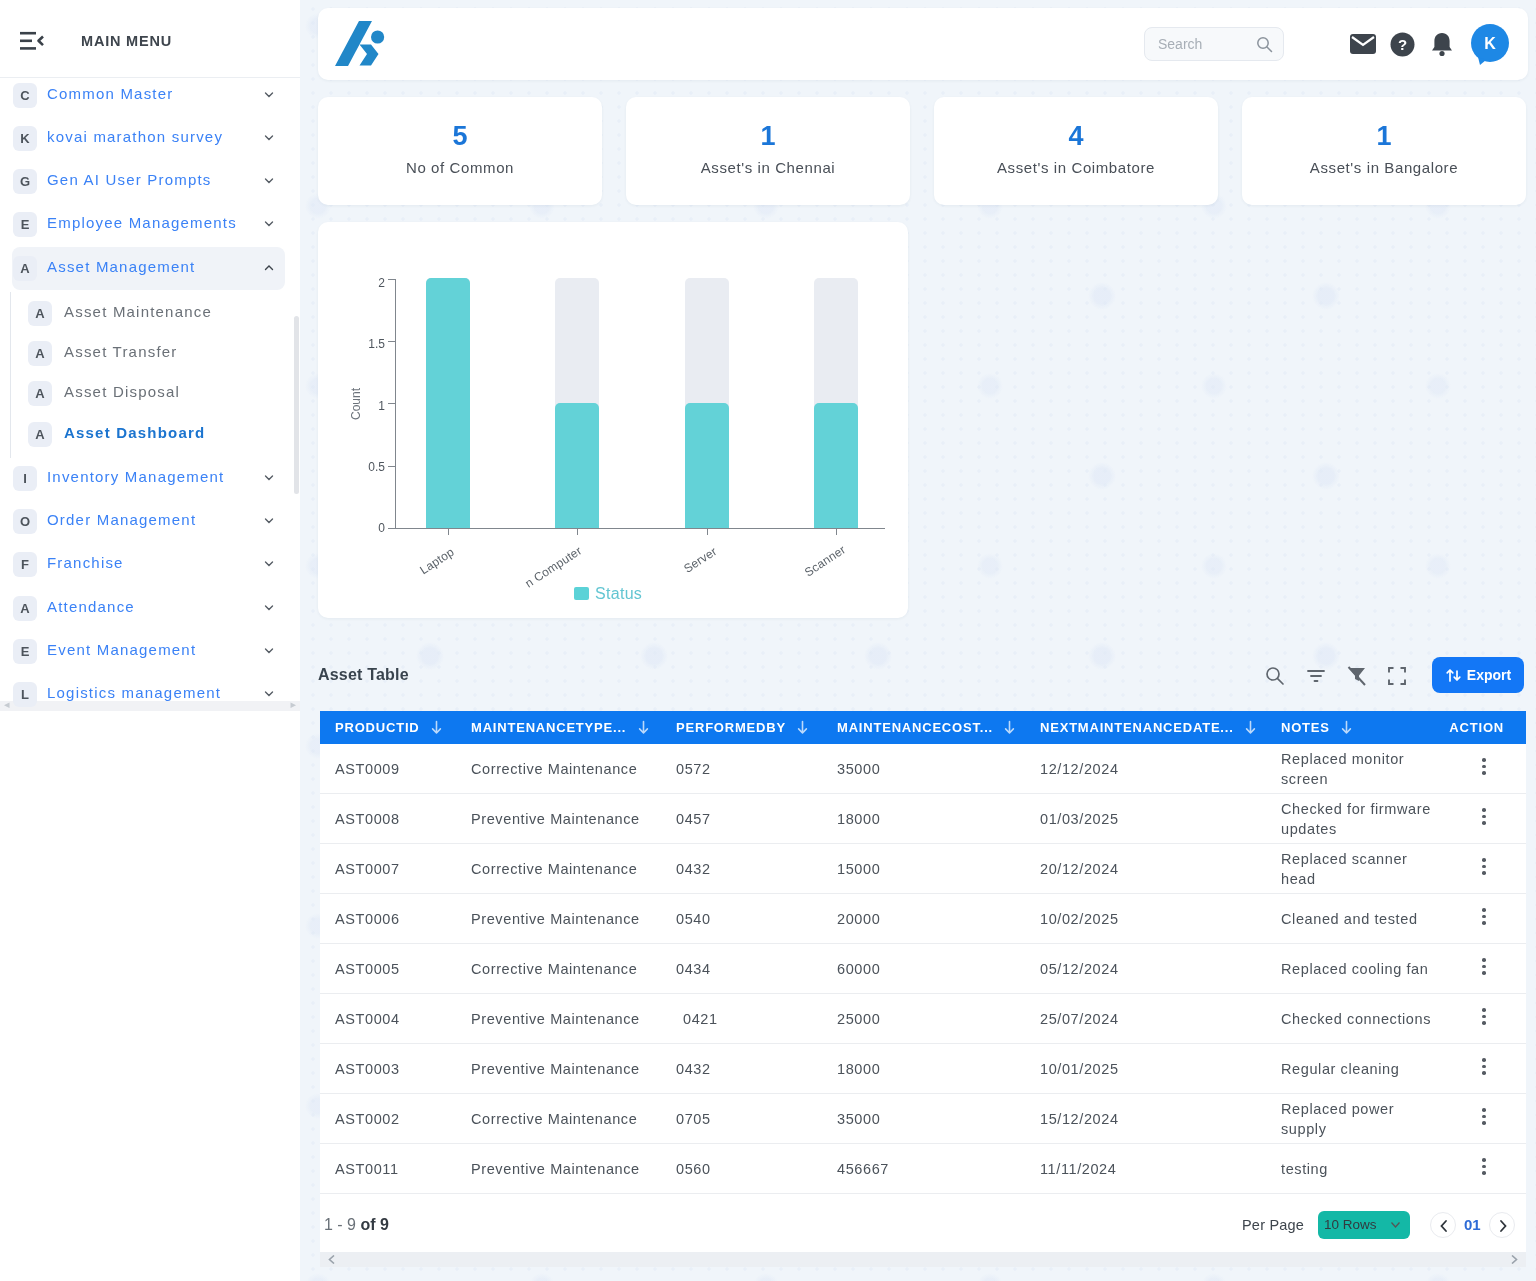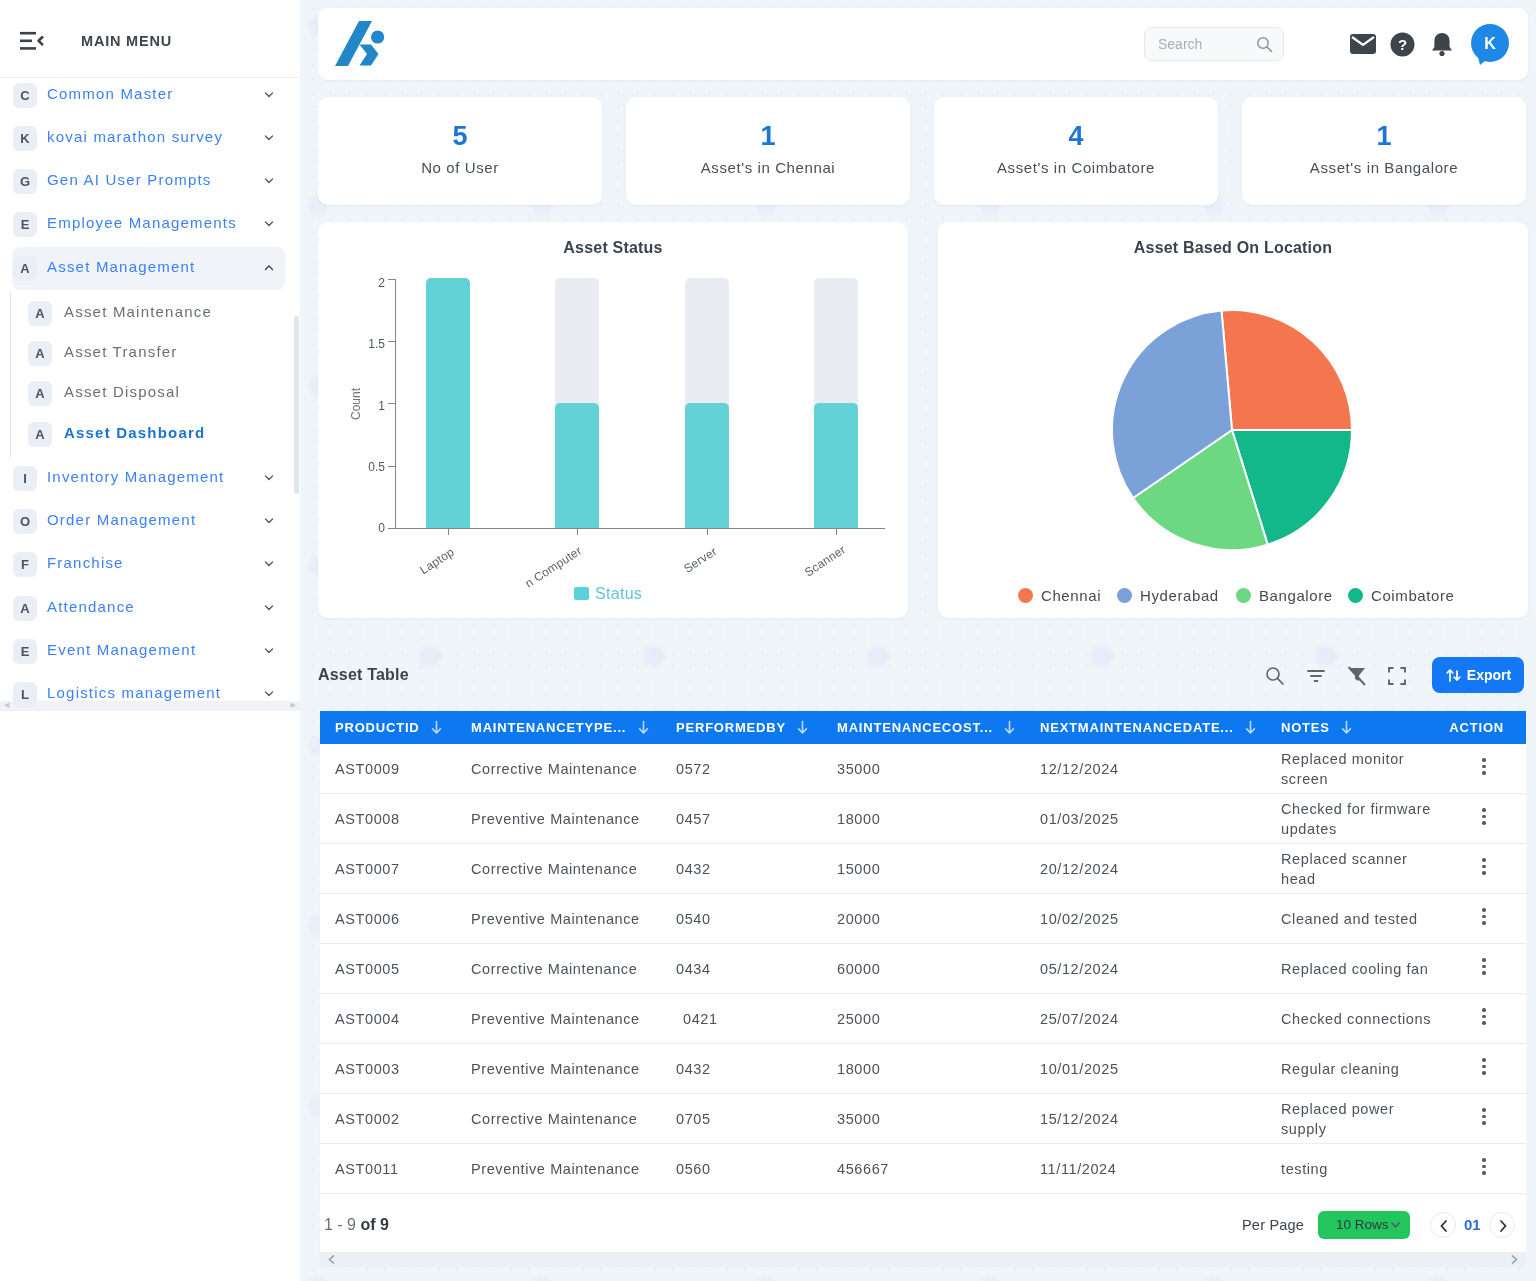--- a/index.html
+++ b/index.html
@@ -103,37 +103,36 @@
       <circle cx="12" cy="21.5" r="2.6" fill="#3d444c"></circle>
     </svg>
     <svg width="40" height="42" viewBox="0 0 40 42" style="position:absolute; left:1152px; top:16px;">
       <circle cx="20" cy="19" r="19" fill="#1e88e5"></circle>
       <path d="M8 33 L16 36 L10 41 Z" fill="#1e88e5"></path>
       <text x="20" y="25" text-anchor="middle" font-size="16" font-weight="bold" fill="#fff" font-family="Liberation Sans, sans-serif">K</text>
     </svg>
   </div>
   <div class="card stat" style="left:18px; top:97px;">
       <div class="num">5</div>
-      <div class="lbl">No of User</div>
+      <div class="lbl">No of Common</div>
     </div>
   <div class="card stat" style="left:326px; top:97px;">
       <div class="num">1</div>
       <div class="lbl">Asset's in Chennai</div>
     </div>
   <div class="card stat" style="left:634px; top:97px;">
       <div class="num">4</div>
       <div class="lbl">Asset's in Coimbatore</div>
     </div>
   <div class="card stat" style="left:942px; top:97px;">
       <div class="num">1</div>
       <div class="lbl">Asset's in Bangalore</div>
     </div>
 
   <div class="card" id="barcard">
-    <div class="ctitle">Asset Status</div>
     <div class="ylab" style="left:37px; top:54px;">2</div>
     <div class="ylab" style="left:37px; top:115px;">1.5</div>
     <div class="ylab" style="left:37px; top:177px;">1</div>
     <div class="ylab" style="left:37px; top:238px;">0.5</div>
     <div class="ylab" style="left:37px; top:299px;">0</div>
     <div id="count">Count</div>
     <div id="yaxisline"></div>
     <div class="ytick" style="top:57px;"></div>
     <div class="ytick" style="top:119px;"></div>
     <div class="ytick" style="top:181px;"></div>
@@ -152,35 +151,20 @@
     <div class="tick" style="left:259px;"></div>
     <div class="tick" style="left:389px;"></div>
     <div class="tick" style="left:518px;"></div>
     <div class="xlab" style="left:100px; top:332px;">Laptop</div>
     <div class="xlab" style="left:203px; top:338px;">n Computer</div>
     <div class="xlab" style="left:364px; top:331px;">Server</div>
     <div class="xlab" style="left:484px; top:332px;">Scanner</div>
     <div id="barlegend"><span class="sq"></span><span class="tx">Status</span></div>
   </div>
 
-  <div class="card" id="piecard">
-    <div class="ctitle">Asset Based On Location</div>
-    <svg width="590" height="340" style="position:absolute; top:30px; left:0;">
-      <g stroke="#fff" stroke-width="2" stroke-linejoin="round">
-        <path d="M294,178 L283.5,58.5 A120,120 0 0 1 414,178 Z" fill="#f4764e"></path>
-        <path d="M294,178 L414,178 A120,120 0 0 1 329.7,292.6 Z" fill="#12b78a"></path>
-        <path d="M294,178 L329.7,292.6 A120,120 0 0 1 195.1,246 Z" fill="#6cd881"></path>
-        <path d="M294,178 L195.1,246 A120,120 0 0 1 283.5,58.5 Z" fill="#7ba1d9"></path>
-      </g>
-    </svg>
-    <div class="plg" style="left:80px;"><span class="dot" style="background:#f4764e;"></span>Chennai</div>
-    <div class="plg" style="left:179px;"><span class="dot" style="background:#7ba1d9;"></span>Hyderabad</div>
-    <div class="plg" style="left:298px;"><span class="dot" style="background:#6cd881;"></span>Bangalore</div>
-    <div class="plg" style="left:410px;"><span class="dot" style="background:#12b78a;"></span>Coimbatore</div>
-  </div>
 
   <div id="tbltitle">Asset Table</div>
   <div id="tblicons">
     <svg width="20" height="20" viewBox="0 0 20 20" style="position:absolute; left:965px; top:666px;">
       <circle cx="8" cy="8" r="6" fill="none" stroke="#5f666e" stroke-width="1.7"></circle>
       <line x1="12.6" y1="12.6" x2="18" y2="18" stroke="#5f666e" stroke-width="1.7" stroke-linecap="round"></line>
     </svg>
     <svg width="20" height="20" viewBox="0 0 20 20" style="position:absolute; left:1006px; top:666px;">
       <line x1="2" y1="5" x2="18" y2="5" stroke="#5f666e" stroke-width="1.8" stroke-linecap="round"></line>
       <line x1="5" y1="10" x2="15" y2="10" stroke="#5f666e" stroke-width="1.8" stroke-linecap="round"></line>
@@ -334,21 +318,21 @@
         <div class="dots">
           <i></i>
           <i></i>
           <i></i>
         </div>
       </div>
 </div>
   <div id="tfoot">
     <div style="position:absolute; left:4px; top:22px; font-size:16px; color:#6a7178;">1 - 9 <b style="color:#333a42;">of 9</b></div>
     <div style="position:absolute; left:922px; top:23px; font-size:14.5px; color:#3e454d; letter-spacing:0.2px;">Per Page</div>
-    <div style="position:absolute; left:998px; top:17px; width:92px; height:28px; background:#22c55e; border-radius:6px; font-size:13.5px; color:#33393f; line-height:28px; text-align:left; padding-left:18px;">10 Rows
+    <div style="position:absolute; left:998px; top:17px; width:92px; height:28px; background:#14b8a6; border-radius:6px; font-size:13.5px; color:#33393f; line-height:28px; text-align:left; padding-left:6px;">10 Rows
       <svg width="9" height="6" viewBox="0 0 9 6" style="position:absolute; right:10px; top:11px;">
           <path d="M0.5 0.5 L4.5 5 L8.5 0.5" fill="none" stroke="#555" stroke-width="1.3"></path>
         </svg>
     </div>
     <div style="position:absolute; left:1110px; top:18px; width:26px; height:26px; background:#fff; border:1.5px solid #e9ebef; border-radius:50%;">
       <svg width="26" height="26" viewBox="0 0 26 26">
           <path d="M15 8 L10.5 13 L15 18" fill="none" stroke="#2e343b" stroke-width="1.8" stroke-linecap="round"></path>
         </svg>
     </div>
     <div style="position:absolute; left:1144px; top:22px; font-size:15px; font-weight:bold; color:#2e6bd6;">01</div>

